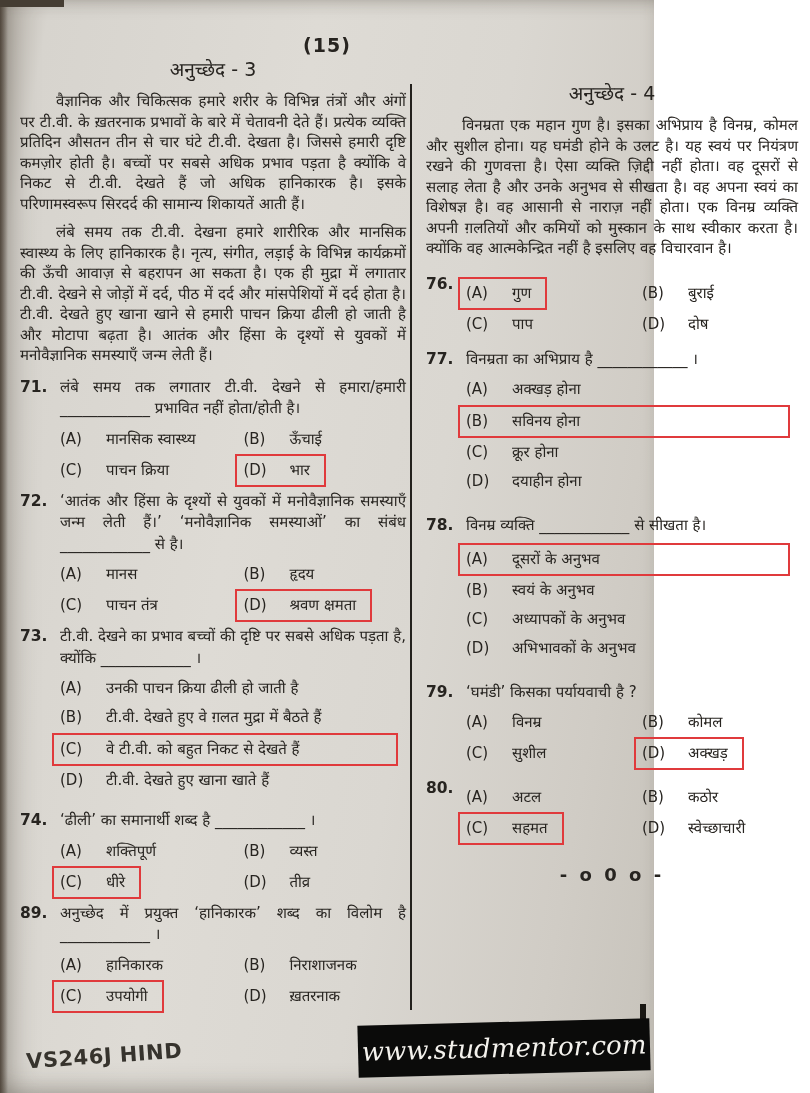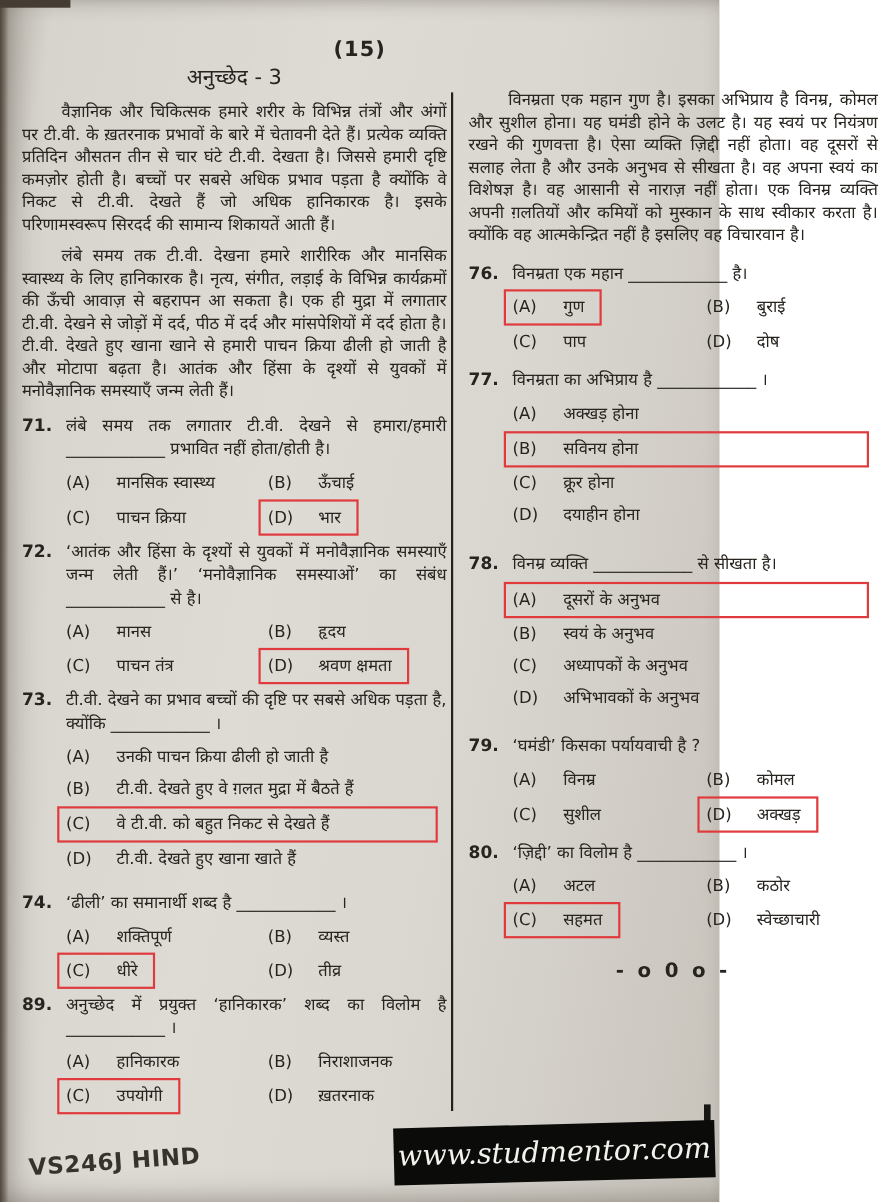--- a/index.html
+++ b/index.html
@@ -211,26 +211,26 @@
           <div class="opt">
             <span class="olabel">(D)</span>
             <span class="otext">ख़तरनाक</span>
           </div>
         </div>
       </div>
     </div>
   </div>
 
   <div class="col col-right">
+    <h2 class="passage-heading">अनुच्छेद - 4</h2>
     <p class="para">विनम्रता एक महान गुण है। इसका अभिप्राय है विनम्र, कोमल और सुशील होना। यह घमंडी होने के उलट है। यह स्वयं पर नियंत्रण रखने की गुणवत्ता है। ऐसा व्यक्ति ज़िद्दी नहीं होता। वह दूसरों से सलाह लेता है और उनके अनुभव से सीखता है। वह अपना स्वयं का विशेषज्ञ है। वह आसानी से नाराज़ नहीं होता। एक विनम्र व्यक्ति अपनी ग़लतियों और कमियों को मुस्कान के साथ स्वीकार करता है। क्योंकि वह आत्मकेन्द्रित नहीं है इसलिए वह विचारवान है।</p>
 
     <div class="question">
       <span class="qnum">76.</span>
       <div class="qbody">
-        <p class="qtext">विनम्रता एक महान ____________ है।</p>
         <div class="opts two">
           <div class="opt boxed">
             <span class="olabel">(A)</span>
             <span class="otext">गुण</span>
           </div>
           <div class="opt">
             <span class="olabel">(B)</span>
             <span class="otext">बुराई</span>
           </div>
           <div class="opt">
@@ -316,21 +316,20 @@
             <span class="olabel">(D)</span>
             <span class="otext">अक्खड़</span>
           </div>
         </div>
       </div>
     </div>
 
     <div class="question">
       <span class="qnum">80.</span>
       <div class="qbody">
-        <p class="qtext">‘ज़िद्दी’ का विलोम है ____________ ।</p>
         <div class="opts two">
           <div class="opt">
             <span class="olabel">(A)</span>
             <span class="otext">अटल</span>
           </div>
           <div class="opt">
             <span class="olabel">(B)</span>
             <span class="otext">कठोर</span>
           </div>
           <div class="opt boxed">

